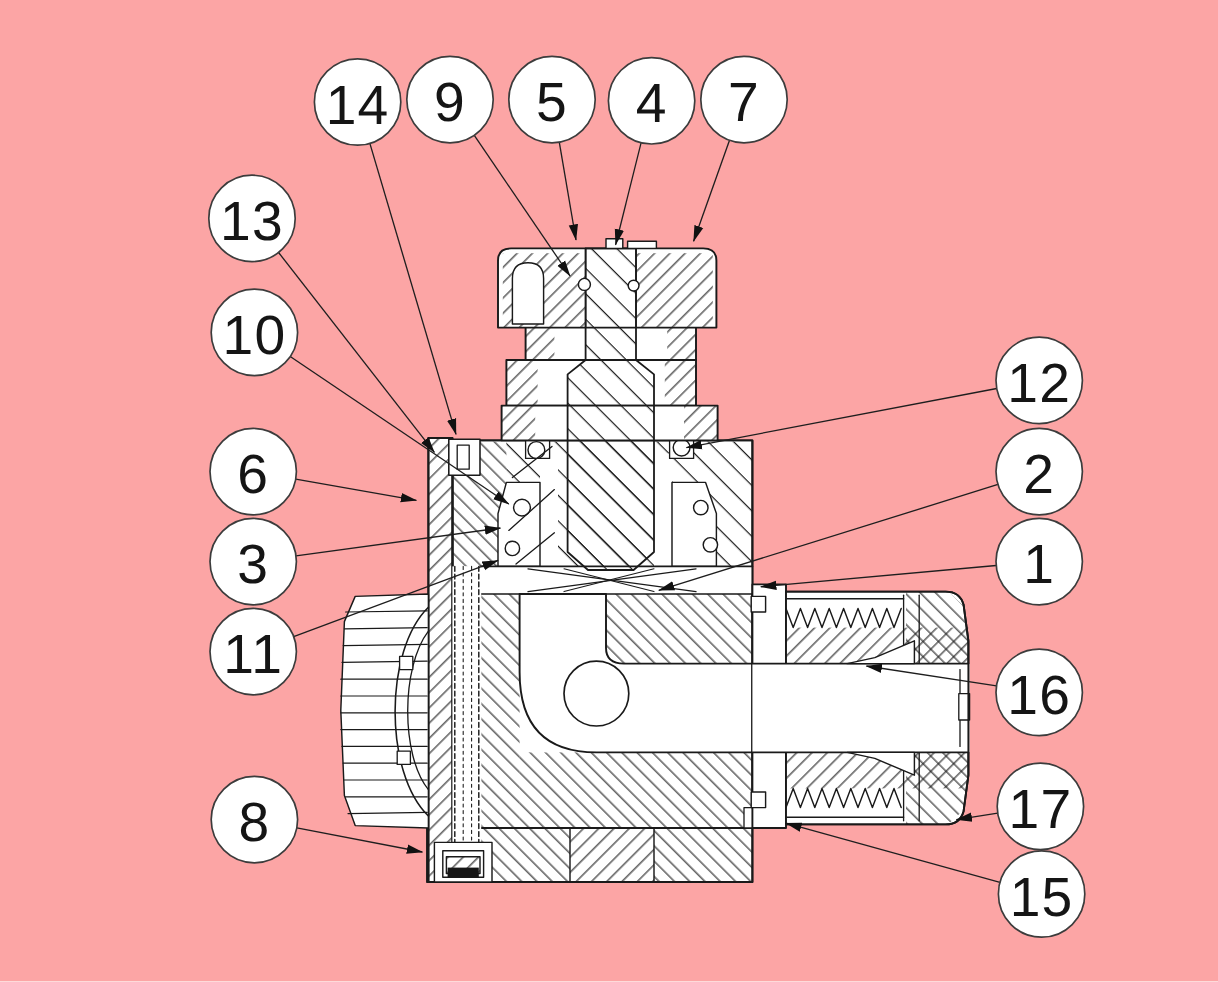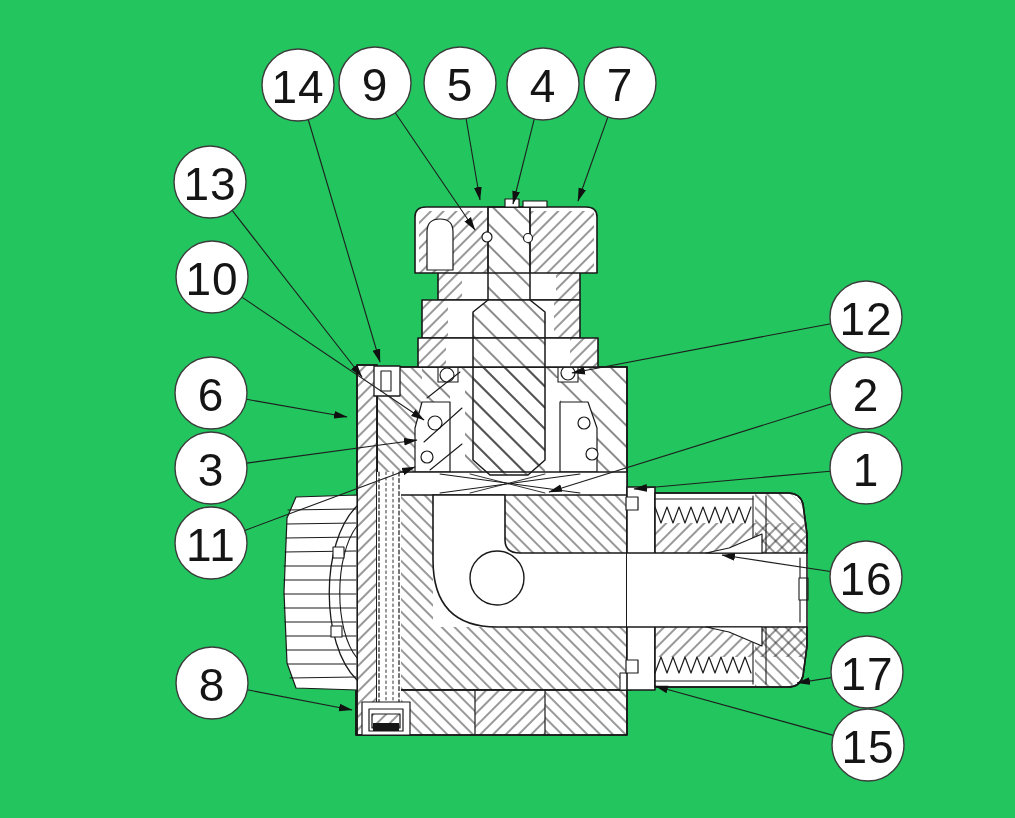--- a/index.html
+++ b/index.html
@@ -1,16 +1,16 @@
 <!DOCTYPE html>
 <html><head>
 <meta charset="utf-8">
 <style>
   html,body{margin:0;padding:0;background:#ffffff;}
-  #stage{position:relative;width:1015px;height:818px;background:#22c55e;overflow:hidden;
+  #stage{position:relative;width:1015px;height:818px;background:#fca5a5;overflow:hidden;
          font-family:"Liberation Sans", sans-serif;}
   svg{position:absolute;left:0;top:0;}
   .balloon-num{font-family:"Liberation Sans", sans-serif;font-weight:300;letter-spacing:1px;}
 </style>
 </head>
 <body>
 
 <div id="stage">
 <svg id="drawing-svg" viewBox="0 0 1015 818" width="1015" height="818">
   <defs>

